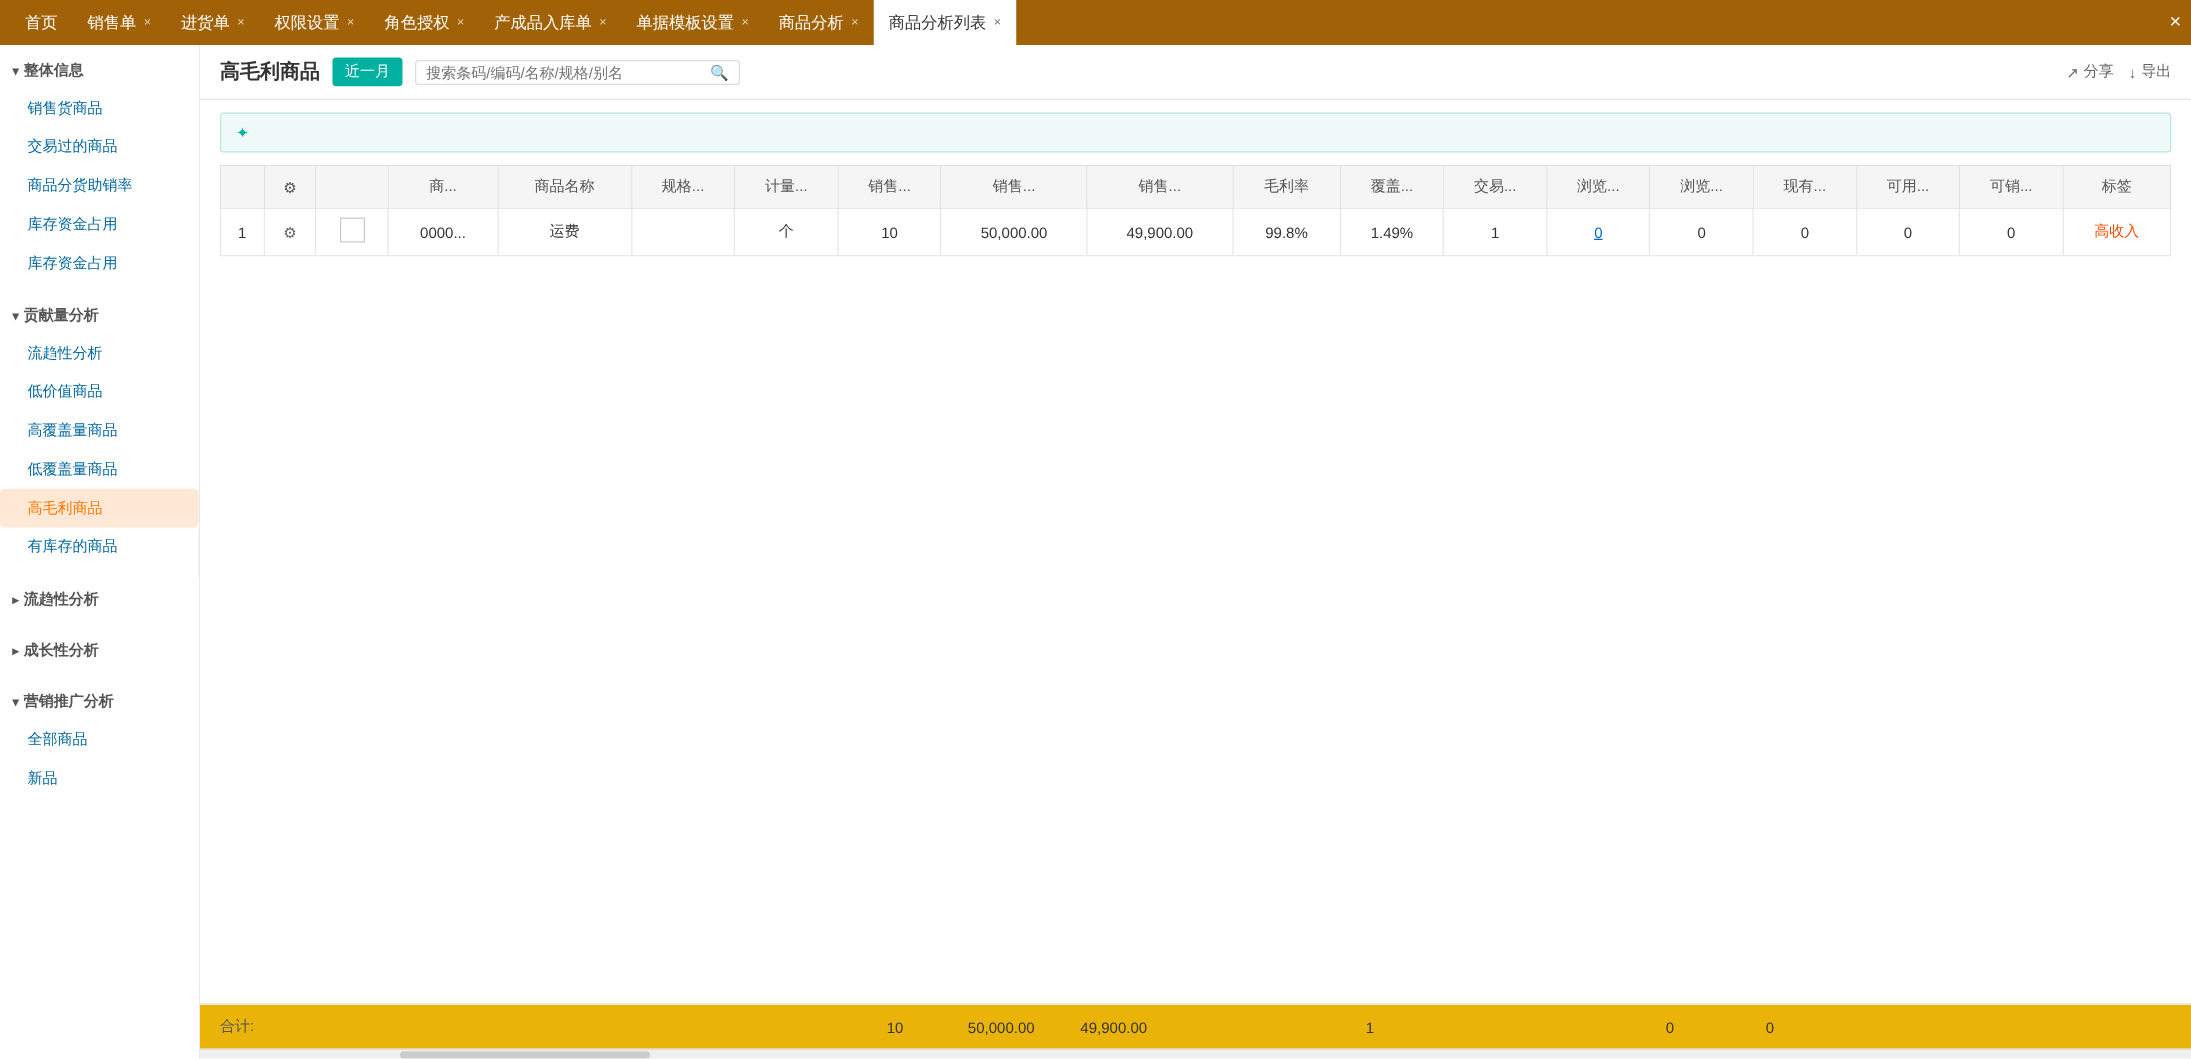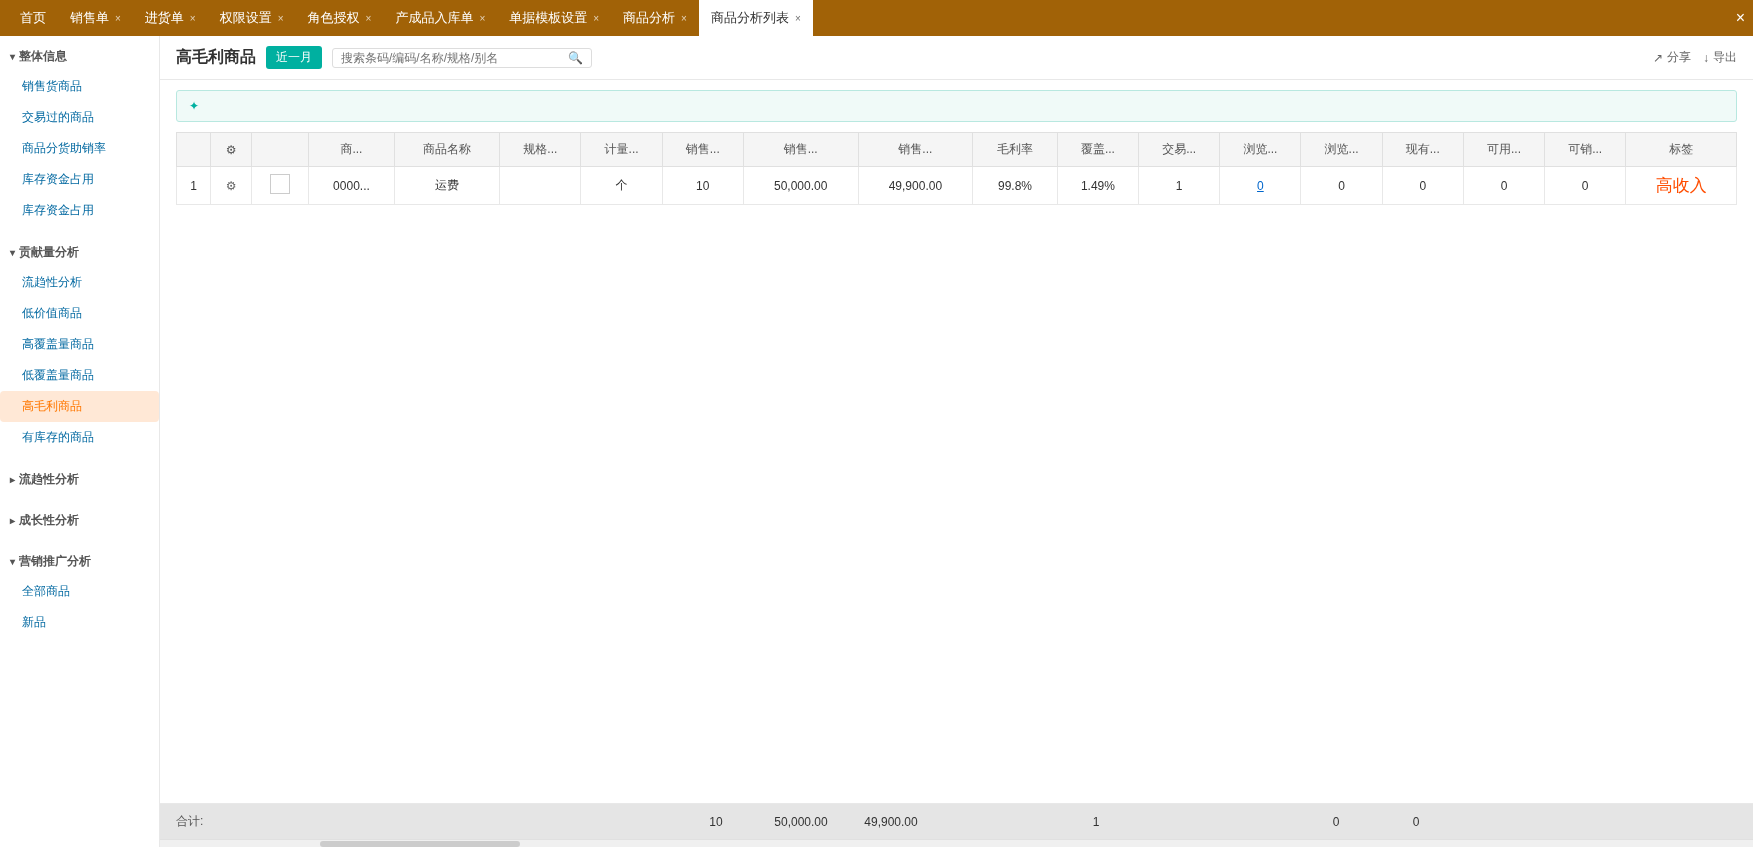--- a/index.html
+++ b/index.html
@@ -211,33 +211,33 @@
       cursor: pointer;
     }
     tbody td {
       border: 1px solid #e8e8e8;
       padding: 7px 6px;
       text-align: center;
       color: #333;
     }
     .tag-high {
       color: #ff4d00;
-      font-size: 17px;
+      font-size: 12px;
       text-align: center;
     }
     .tag-link {
       color: #0066cc;
       text-decoration: underline;
       cursor: pointer;
     }
 
     
     .footer-bar {
       height: 36px;
-      background: #e5e5e5;
+      background: #eab308;
       border-top: 1px solid #e8e8e8;
       display: flex;
       align-items: center;
       padding: 0 16px;
       font-size: 12px;
       color: #333;
     }
     .footer-bar .total-label {
       color: #555;
       min-width: 80px;

